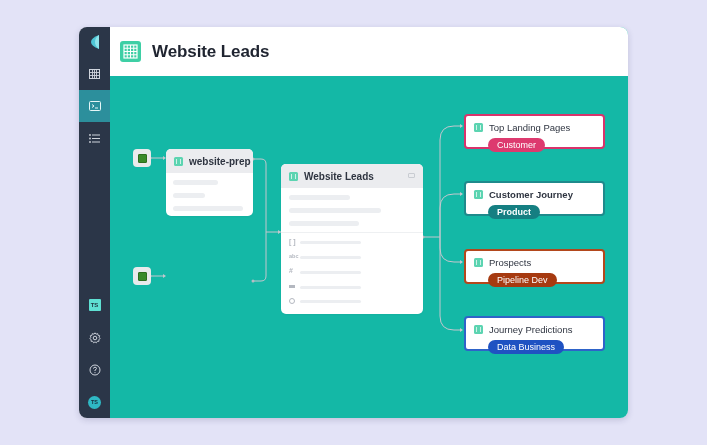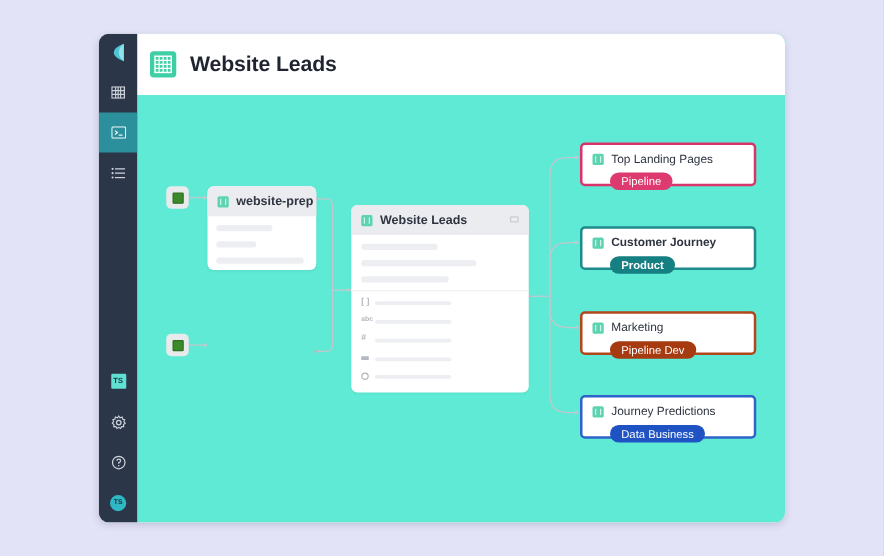--- a/index.html
+++ b/index.html
@@ -18,21 +18,21 @@
     position: absolute; left: 0; top: 0; width: 31px; height: 100%;
     background: #2b3648;
   }
   .sb-item {
     position: absolute; left: 0; width: 31px; height: 32px;
     display: flex; align-items: center; justify-content: center;
   }
   .sb-item.active { background: #2c8f9c; }
   .main {
     position: absolute; left: 31px; top: 0; right: 0; bottom: 0;
-    background: #5eead4;
+    background: #14b8a6;
   }
   .header {
     position: absolute; left: 0; top: 0; right: 0; height: 49px;
     background: #ffffff; display: flex; align-items: center;
   }
   .header-icon { margin-left: 10px; width: 21px; height: 21px; border-radius: 3px; background: #3ecfa5; display:flex; align-items:center; justify-content:center; }
   .header-title { margin-left: 11px; font-size: 17px; font-weight: bold; color: #1f2430; letter-spacing: -0.1px; }
 
   .canvas { position: absolute; left: 0; top: 49px; right: 0; bottom: 0; }
   svg.wires { position: absolute; left: 0; top: 0; }
@@ -207,33 +207,33 @@
         <div class="ph" style="left:19px;top:122px;width:61px;height:3px;"></div>
         <span style="position:absolute;left:8px;top:134px;width:6px;height:6px;border:1px solid #b4b8c0;border-radius:50%;"></span>
         <div class="ph" style="left:19px;top:136px;width:61px;height:3px;"></div>
       </div>
 
       <div class="out-card" style="left:354px;top:38px;border-color:#d9336b;">
         <div class="row">
             <span class="tbl-icon"></span>
             <span class="label">Top Landing Pages</span>
           </div>
-        <div class="tag" style="background:#dd3a6f;">Pipeline</div>
+        <div class="tag" style="background:#dd3a6f;">Customer</div>
       </div>
       <div class="out-card" style="left:354px;top:105px;border-color:#1f8a8c;font-weight:bold;">
         <div class="row">
             <span class="tbl-icon"></span>
             <span class="label">Customer Journey</span>
           </div>
         <div class="tag" style="background:#157f82;">Product</div>
       </div>
       <div class="out-card" style="left:354px;top:173px;border-color:#b3471c;">
         <div class="row">
             <span class="tbl-icon"></span>
-            <span class="label">Marketing</span>
+            <span class="label">Prospects</span>
           </div>
         <div class="tag" style="background:#a63a10;">Pipeline Dev</div>
       </div>
       <div class="out-card" style="left:354px;top:240px;border-color:#2e63c9;">
         <div class="row">
             <span class="tbl-icon"></span>
             <span class="label">Journey Predictions</span>
           </div>
         <div class="tag" style="background:#1f52c2;">Data Business</div>
       </div>

